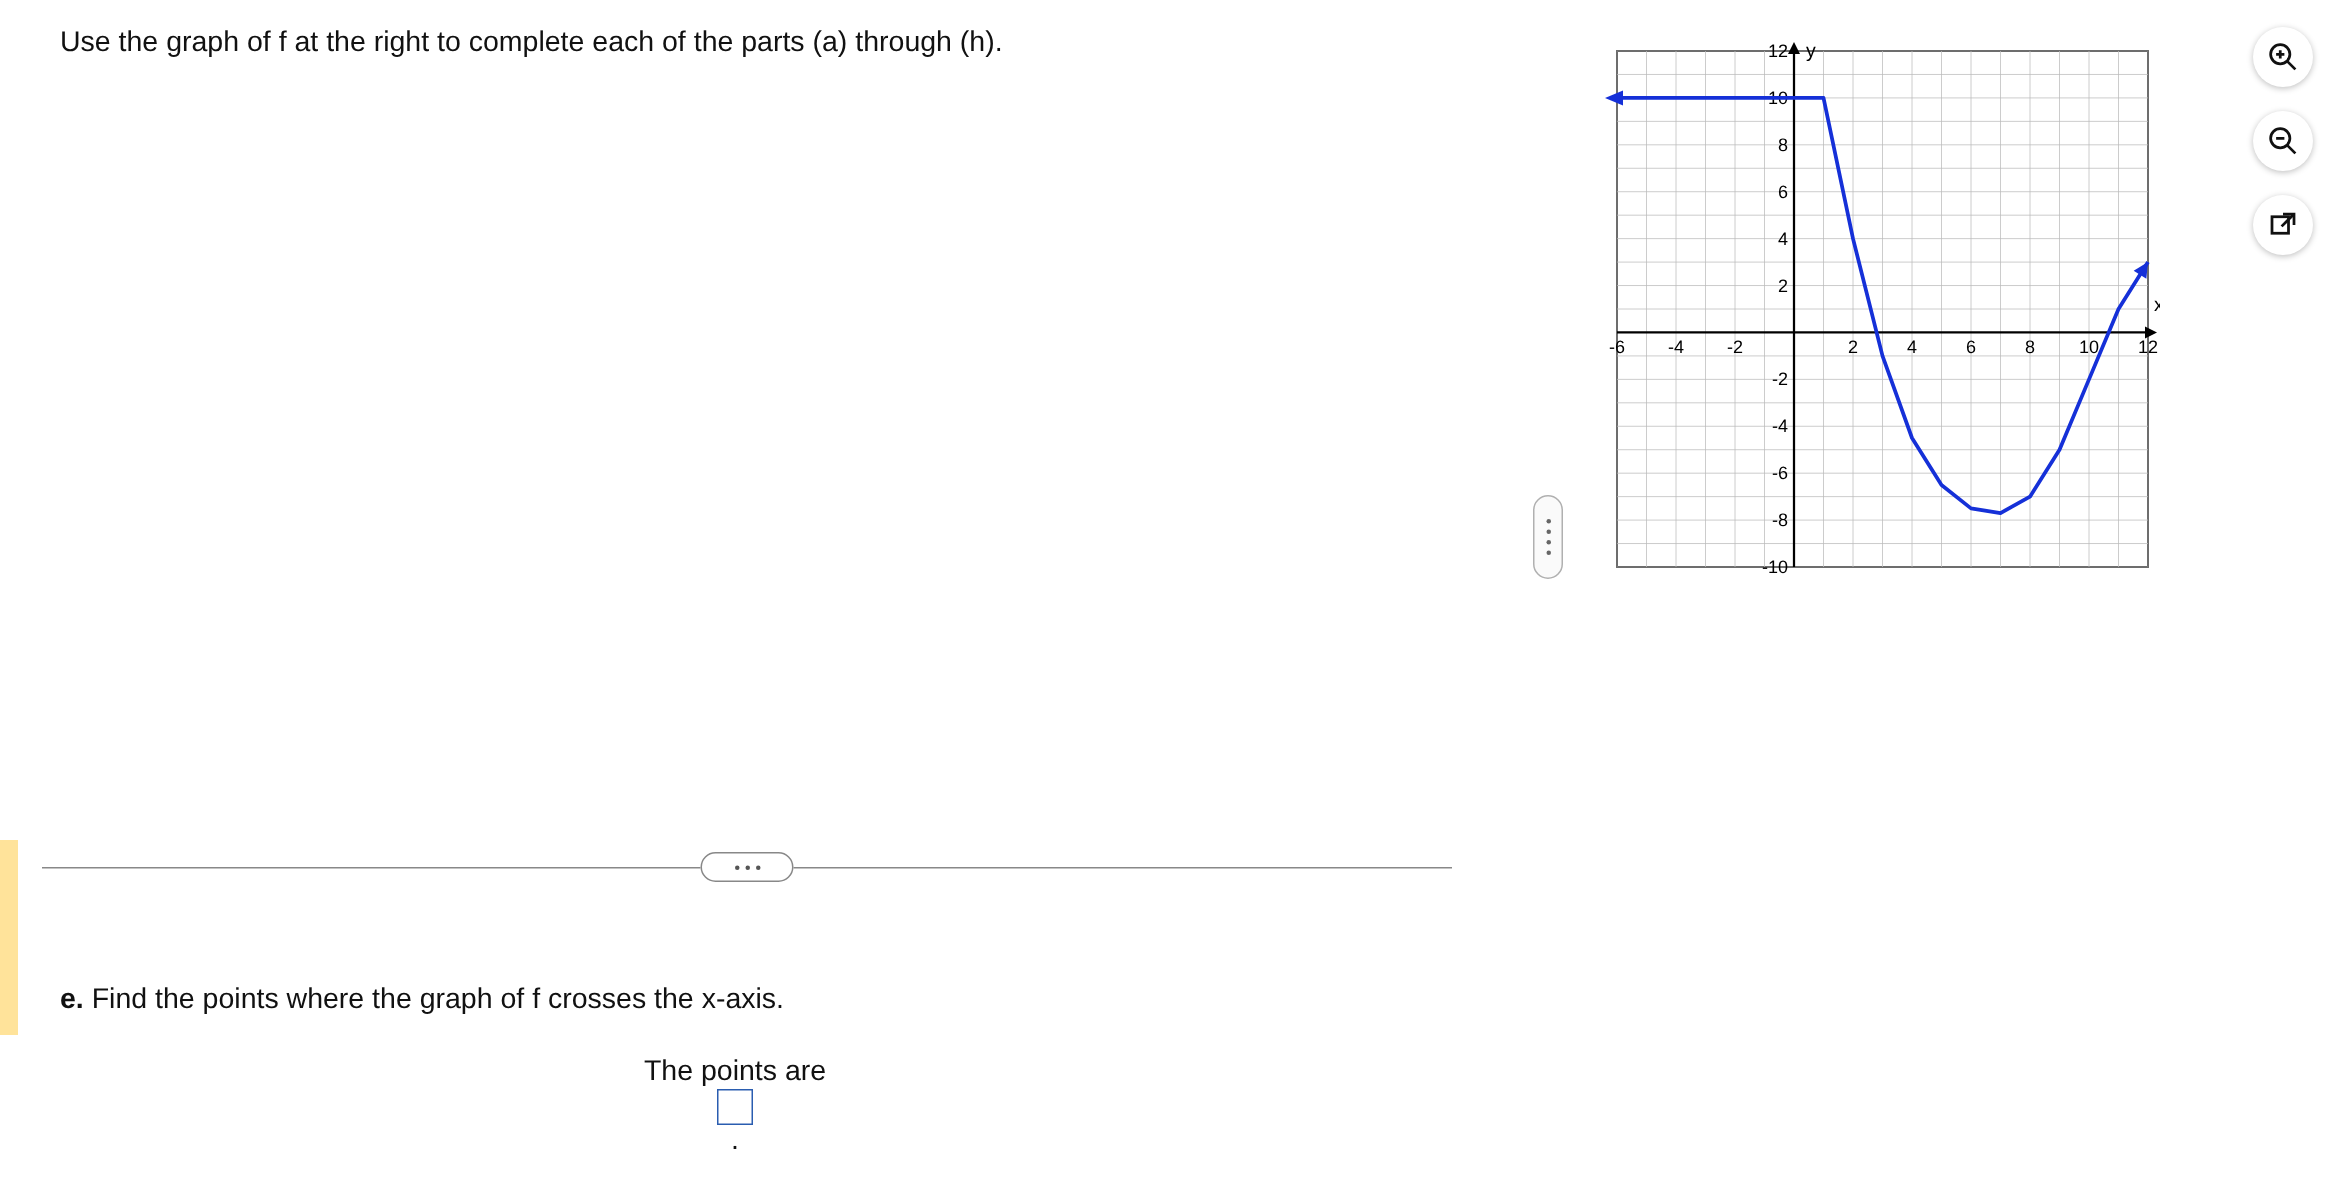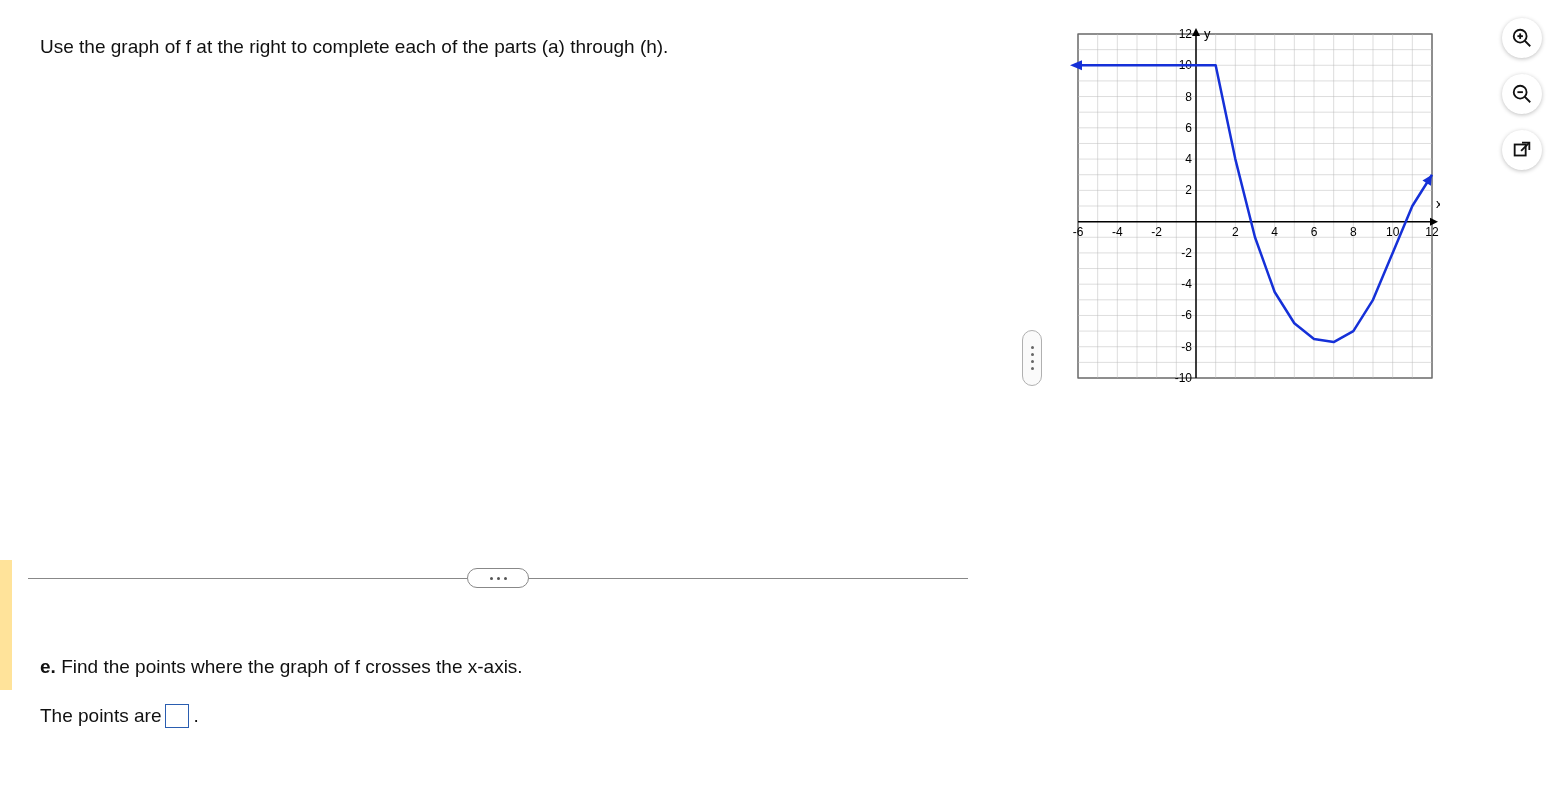--- a/index.html
+++ b/index.html
@@ -16,21 +16,21 @@
     position: absolute;
     left: 0; top: 560px;
     width: 12px; height: 130px;
     background: #ffe39a;
   }
   .content {
     position: absolute;
     left: 18px; top: 0;
     width: 960px;
     height: 796px;
-    padding: 36px 12px 12px 22px;
+    padding: 18px 12px 12px 22px;
   }
   .question-text {
     font-size: 19px;
     color: #111;
   }
   .divider-wrap {
     position: absolute;
     left: 28px;
     top: 568px;
     width: 940px;
@@ -72,20 +72,21 @@
     color: #111;
     margin-bottom: 26px;
   }
   .sub-question .line1 b { font-weight: bold; }
   .sub-question .line2 {
     font-size: 19px;
     color: #111;
     margin-bottom: 6px;
     display: flex;
     align-items: center;
+    flex-direction: column;
   }
   .answer-box {
     display: inline-block;
     width: 24px; height: 24px;
     border: 1px solid #2a5db0;
     margin: 0 4px;
     vertical-align: middle;
     cursor: text;
   }
   .sub-question .line3 {

